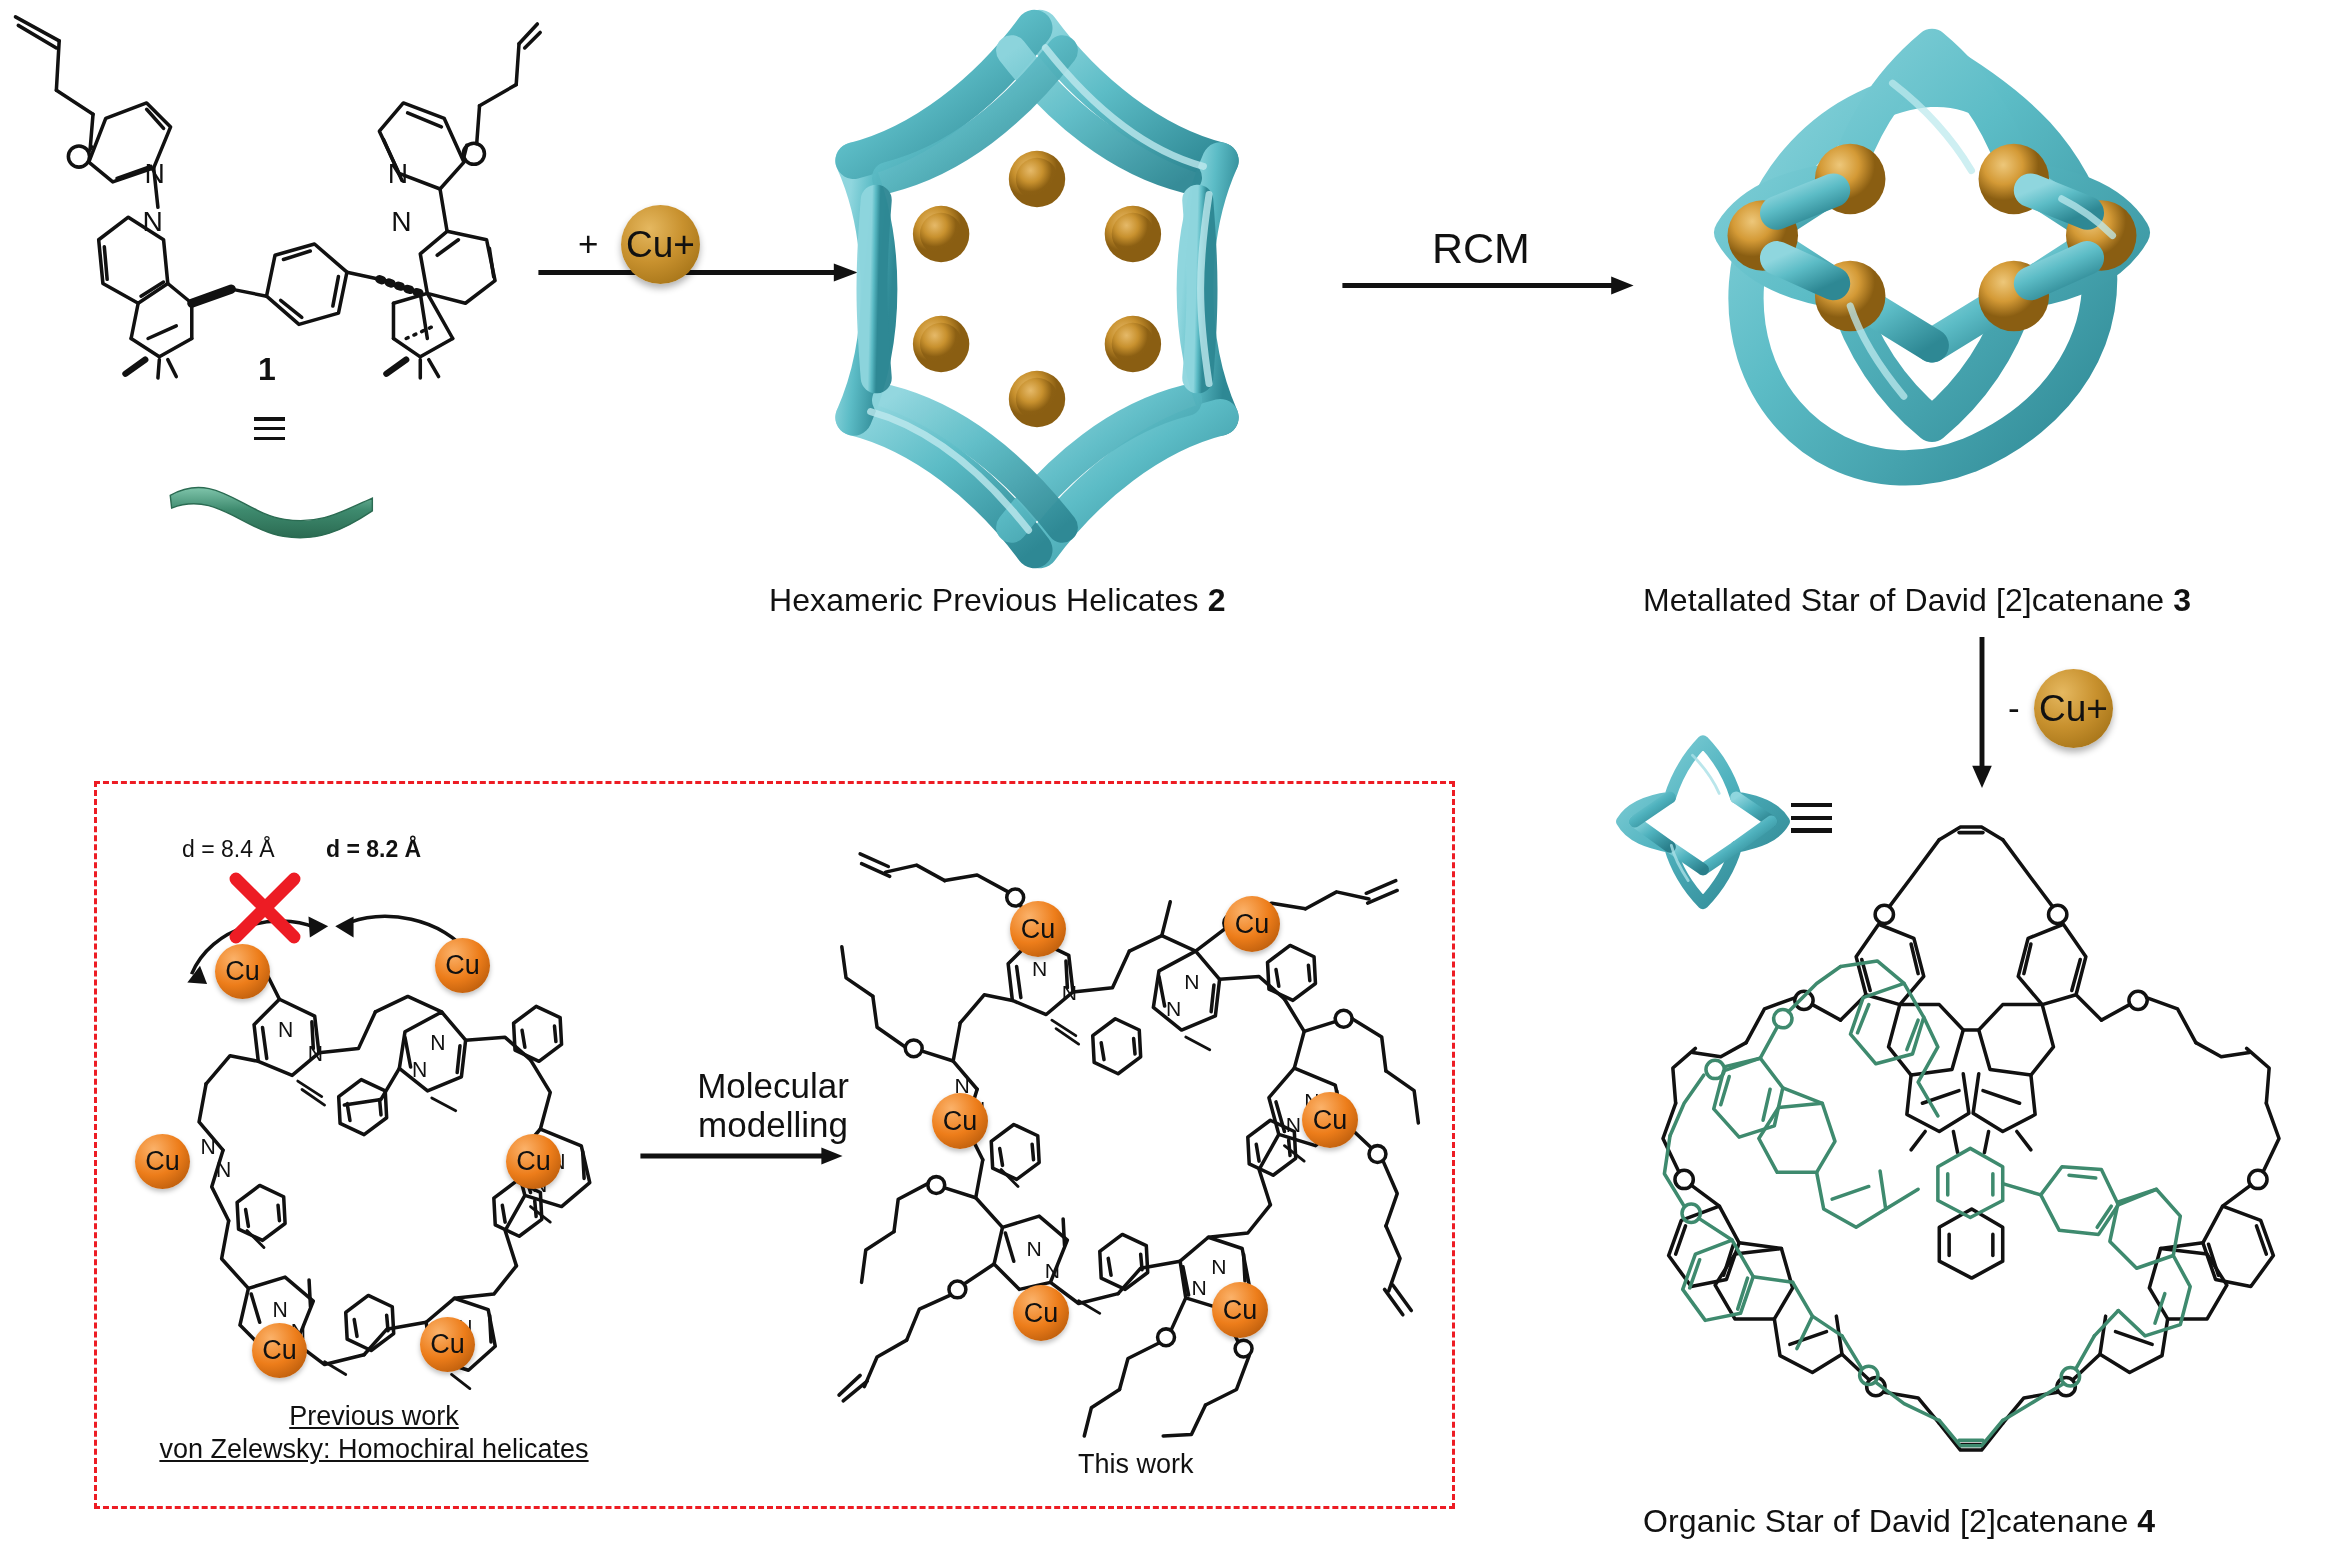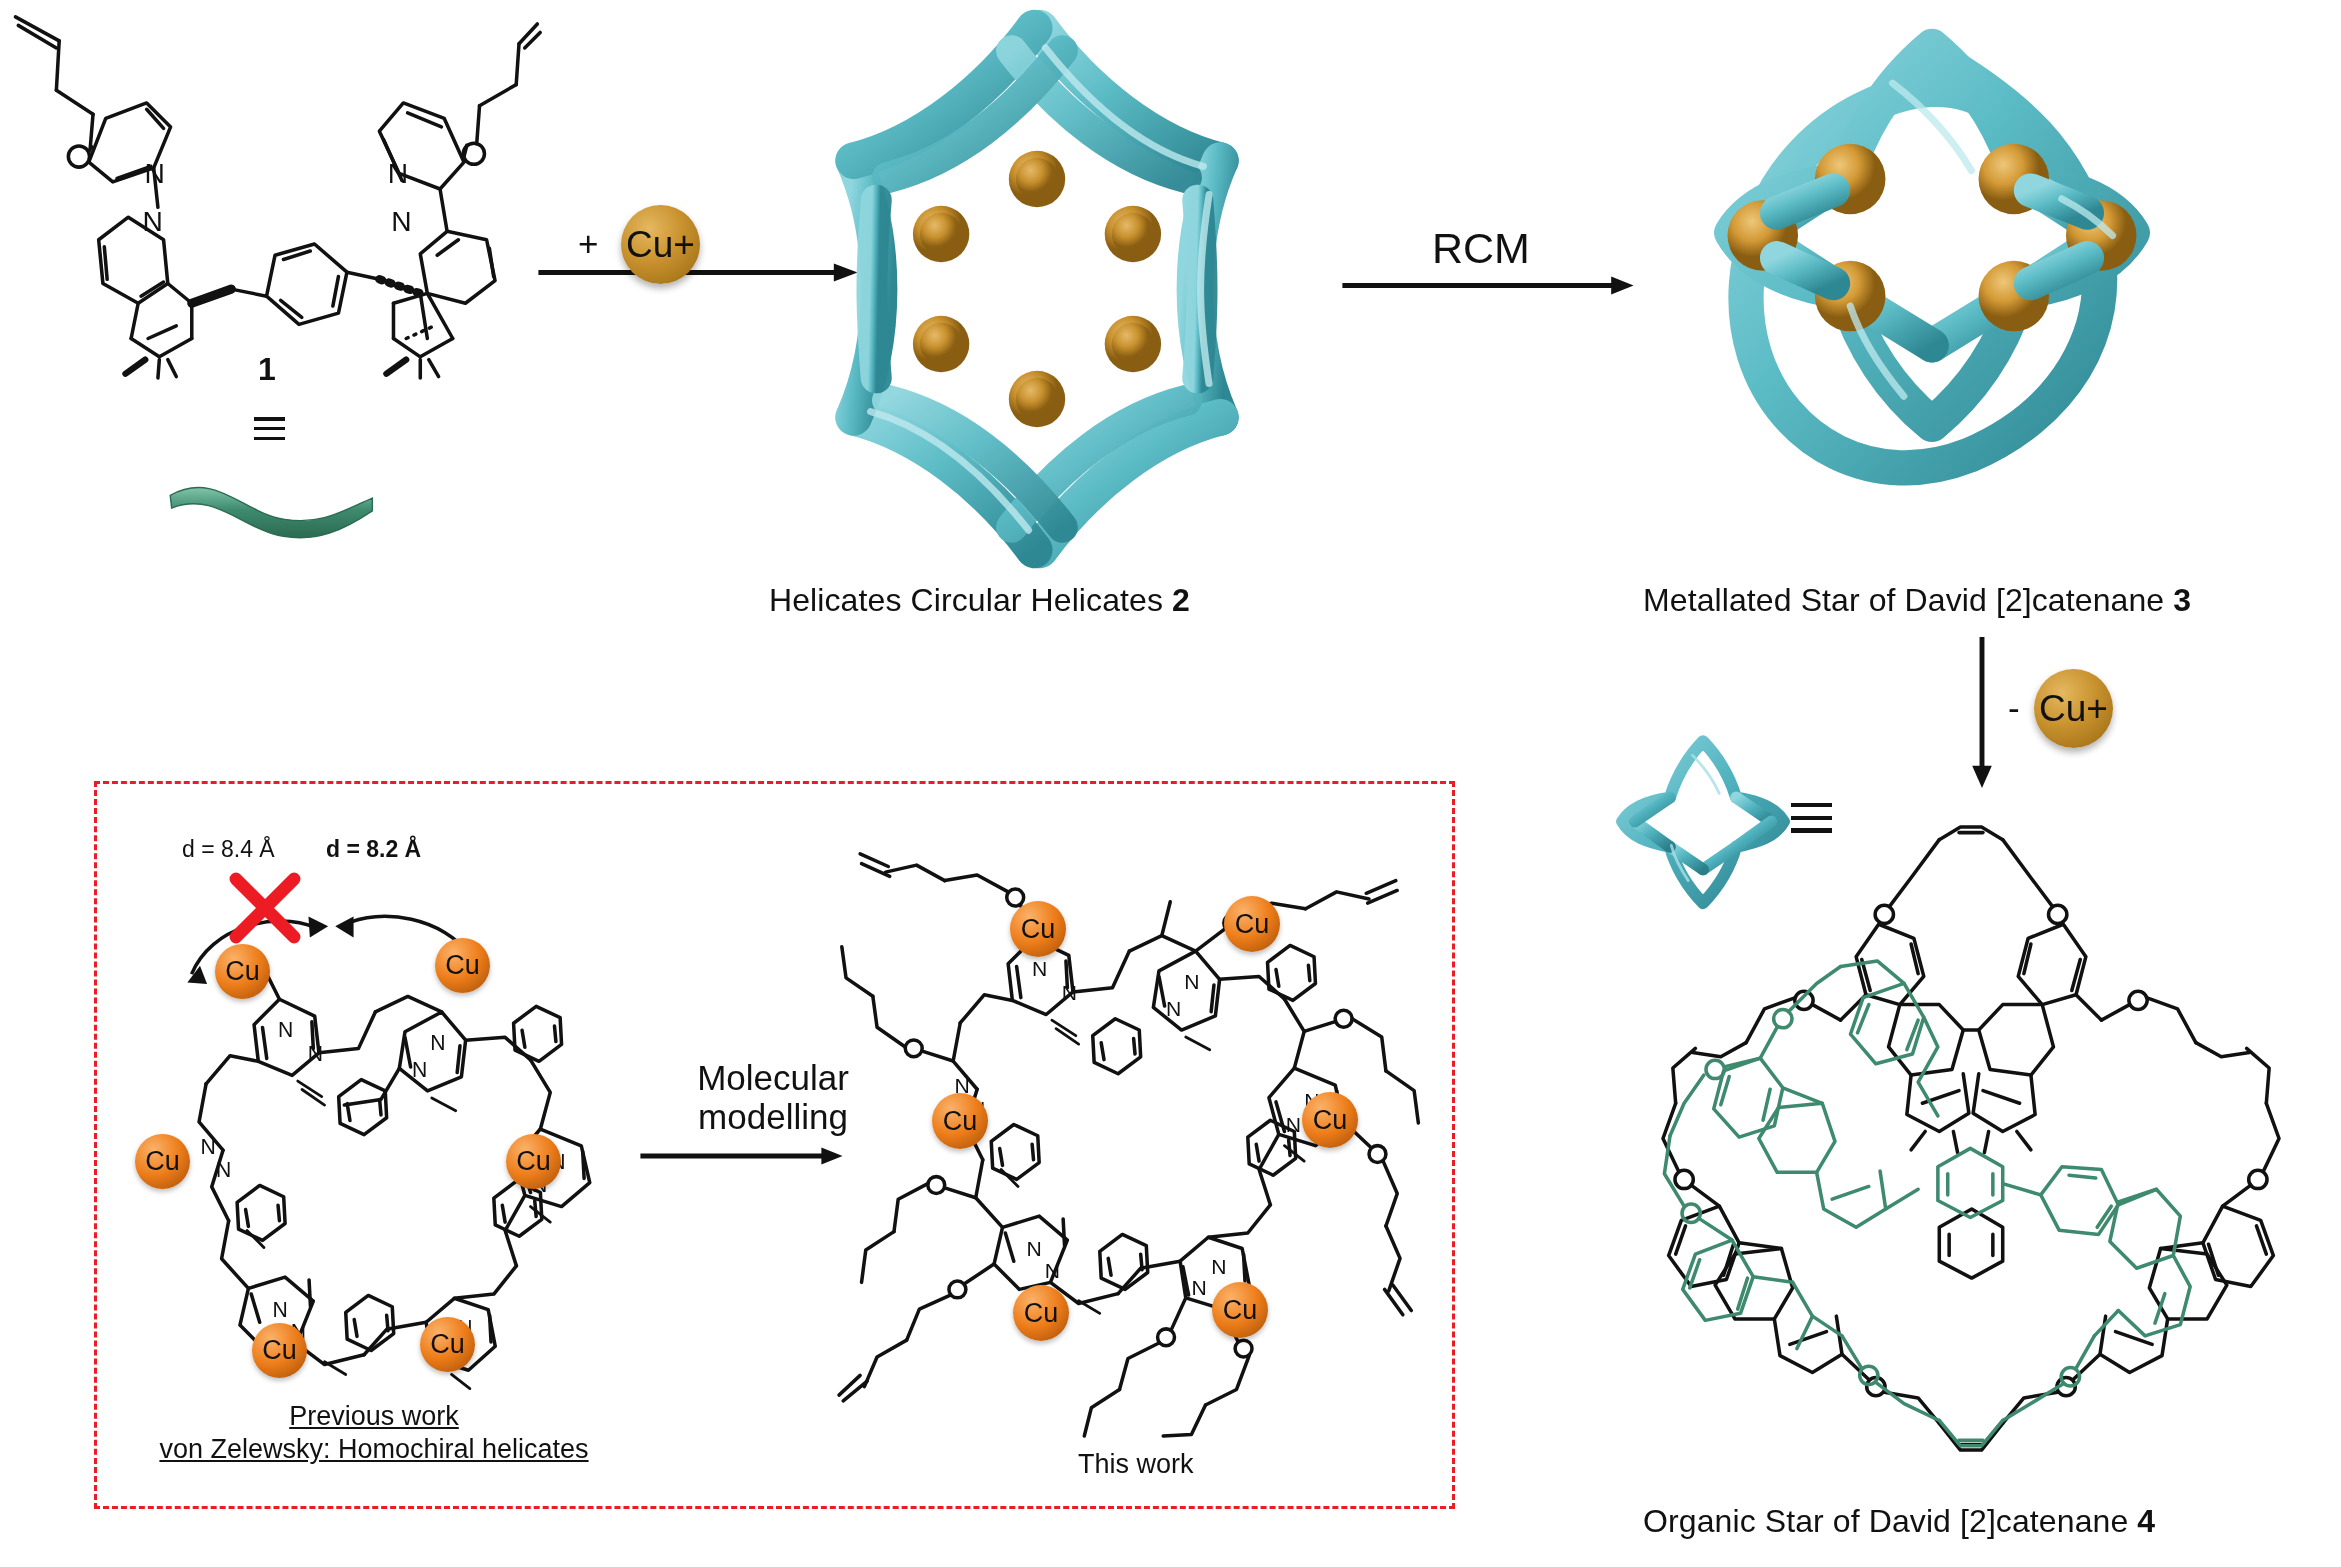--- a/index.html
+++ b/index.html
@@ -4,21 +4,21 @@
 <style>
   html,body{margin:0;padding:0;background:#ffffff;}
   body{width:2342px;height:1568px;position:relative;overflow:hidden;
        font-family:"Liberation Sans","DejaVu Sans",sans-serif;color:#111;}
   .abs{position:absolute;}
   .cap{font-size:32px;letter-spacing:0.1px;color:#111;white-space:nowrap;}
   .cap b{font-weight:bold;}
   .lbl{font-size:29px;white-space:nowrap;}
   .lbl-sm{font-size:23px;white-space:nowrap;}
   .bold-num{font-weight:bold;font-size:32px;}
-  .mm{font-size:35px;line-height:1.12;text-align:center;white-space:nowrap;}
+  .mm{font-size:35px;line-height:1.12;text-align:center;white-space:nowrap;margin-top:8px;}
   .prev{font-size:27px;line-height:1.22;text-align:center;white-space:nowrap;text-decoration:underline;}
   .thiswork{font-size:27px;white-space:nowrap;}
   .dashbox{border:3.5px dashed #ed1c24;box-sizing:border-box;}
   .equiv{font-size:0;line-height:0;}
   .equiv i{display:block;background:#111;}
   svg{display:block;overflow:visible;}
   .cu-sphere{border-radius:50%;display:flex;align-items:center;justify-content:center;
       color:#111;font-weight:400;}
 </style>
 </head>
@@ -195,21 +195,21 @@
       <g fill="none" stroke="#BEE9EE" stroke-width="5" stroke-linecap="round" opacity=".8">
         <path d="M176 24 C 206 62, 244 96, 288 108"></path>
         <path d="M164 366 C 134 328, 96 294, 52 282"></path>
         <path d="M292 128 C 284 180, 284 210, 292 262"></path>
       </g>
     </g>
   </svg>
 </div>
 
 <div class="abs cap" style="left:769px;top:582px;">
-  <span>Helicates Circular Helicates</span>
+  <span>Hexameric Previous Helicates</span>
   <b>2</b>
 </div>
 
 <div class="abs" style="left:1340px;top:275px;width:296px;height:21px;">
   <svg width="296" height="21" viewBox="0 0 420 30">
     <line x1="2" y1="15" x2="390" y2="15" stroke="#111" stroke-width="7"></line>
     <path d="M386 2 L418 15 L386 28 Z" fill="#111"></path>
   </svg>
 </div>
 <div class="abs lbl" style="left:1432px;top:224px;font-size:43px;">RCM</div>

